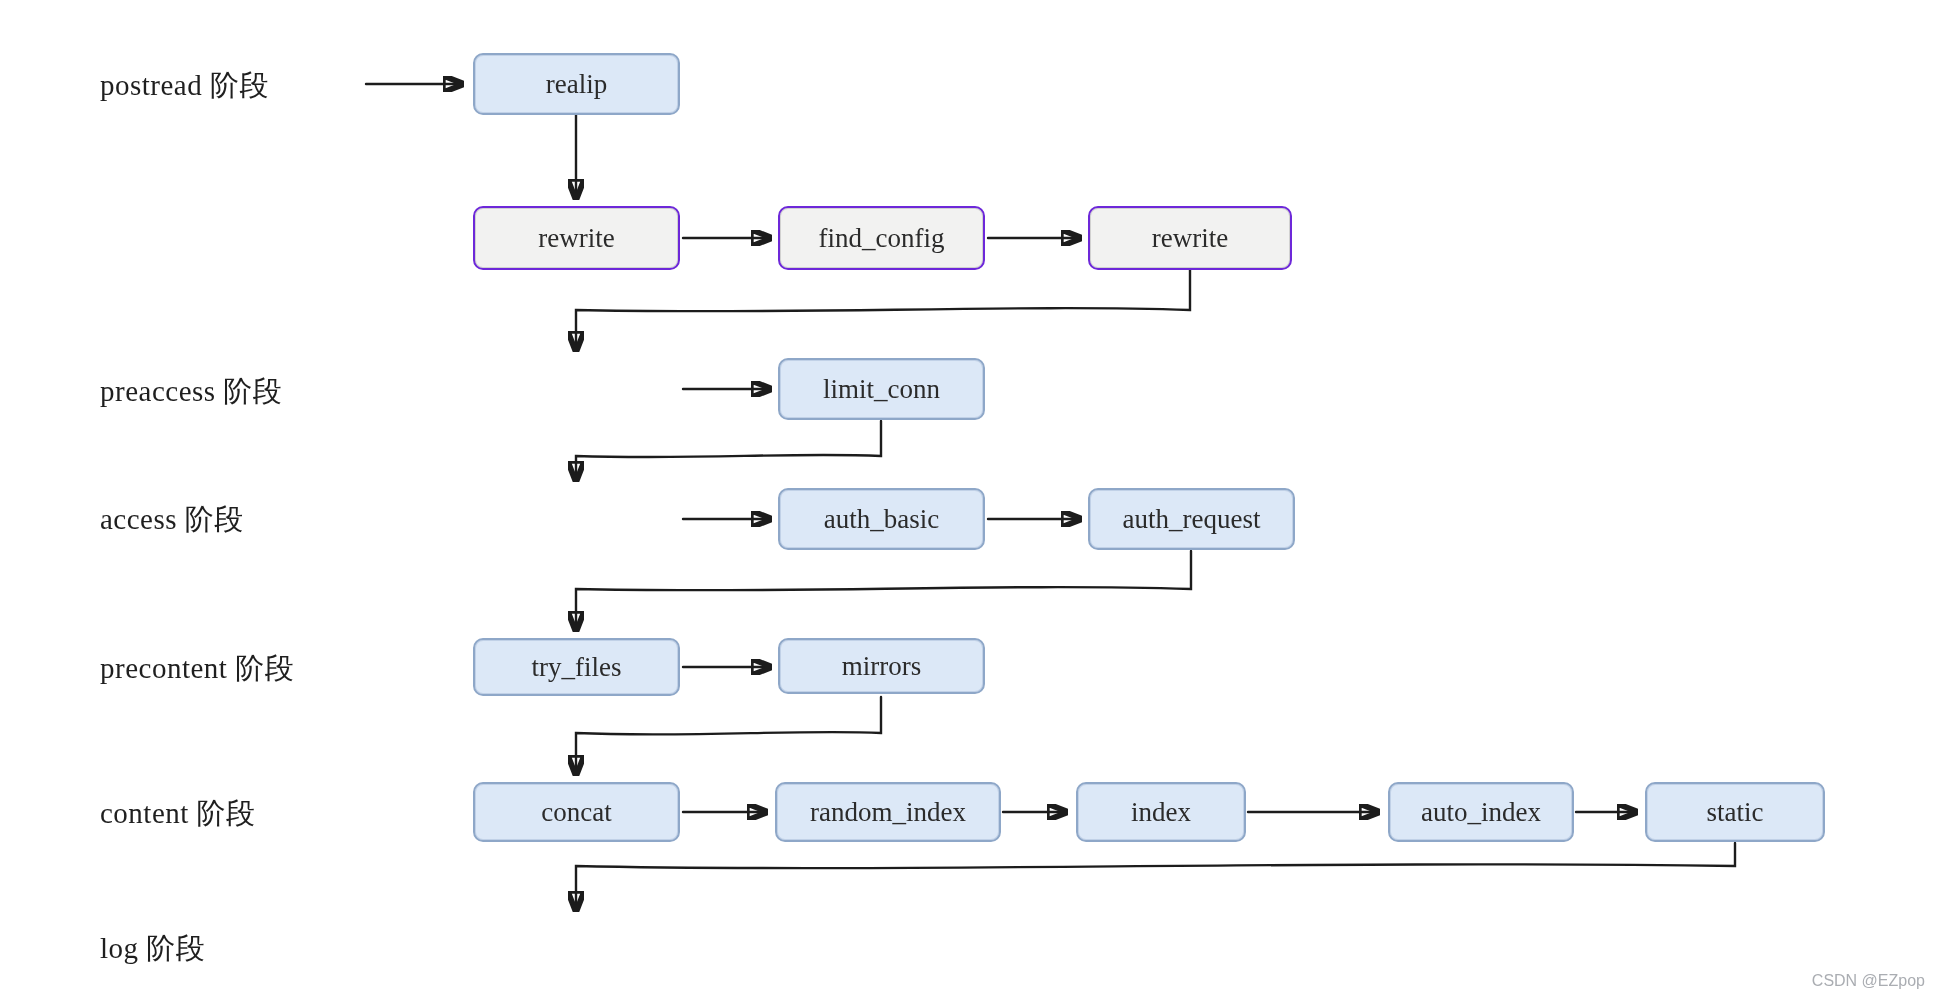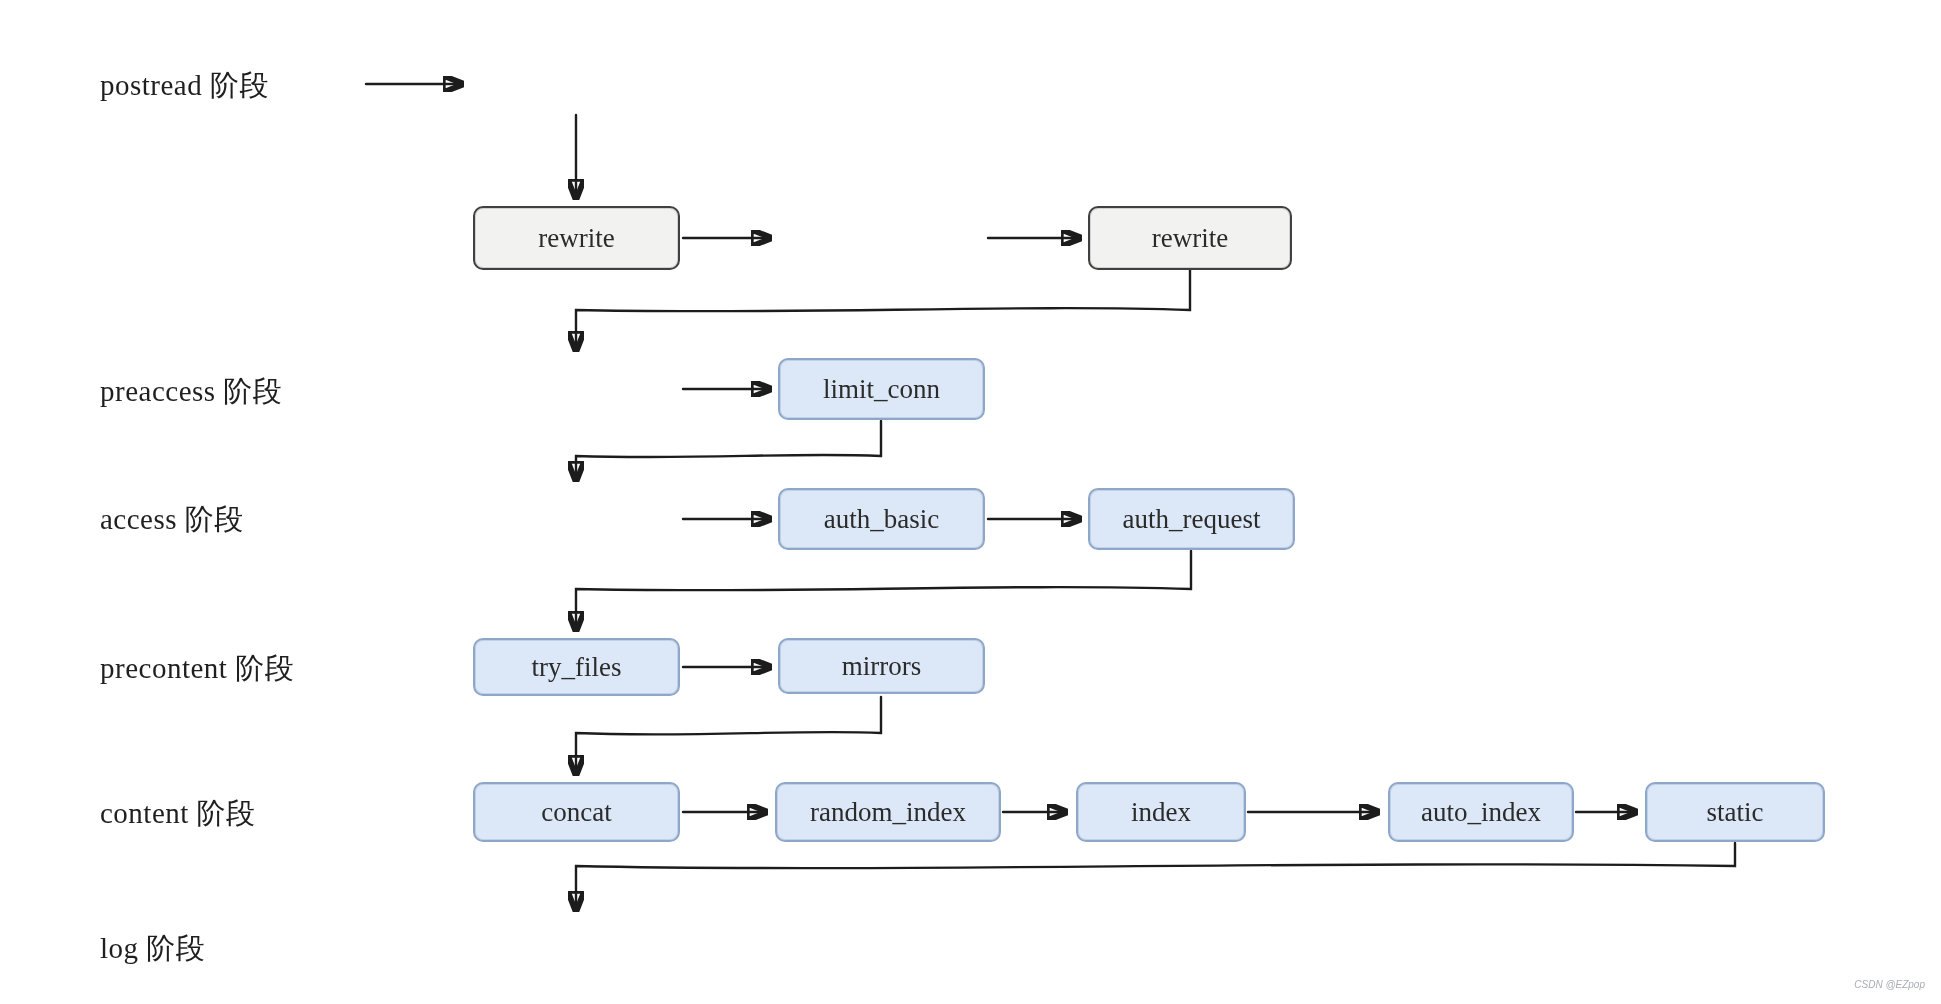--- a/index.html
+++ b/index.html
@@ -26,38 +26,37 @@
     font-size:27px;
     color:#2b2b2b;
   }
   .node.blue{
     background:#dce8f7;
     border:2px solid #8ea7c8;
     box-shadow:inset 0 0 0 1px rgba(142,167,200,.35);
   }
   .node.gray{
     background:#f2f2f1;
-    border:2px solid #404040;
+    border:2px solid #6d28d9;
     box-shadow:inset 0 0 0 1px rgba(110,110,110,.25);
   }
   .node-label{white-space:nowrap;}
   #edges{position:absolute;left:0;top:0;width:1941px;height:1004px;pointer-events:none;}
   #edges path{
     fill:none;
     stroke:#1c1c1c;
     stroke-width:2.4;
     stroke-linecap:round;
   }
   .watermark{
     position:absolute;
     right:16px;bottom:14px;
     font-family:"Liberation Sans","DejaVu Sans",sans-serif;
-    font-size:10px;
+    font-size:16px;
     color:#aaadb2;
-    font-style:italic;
   }
 </style>
 </head>
 <body>
 
 <div id="canvas">
 
   <svg id="edges" width="1941" height="1004" viewBox="0 0 1941 1004" xmlns="http://www.w3.org/2000/svg">
     <defs>
       <marker id="ah" markerWidth="9" markerHeight="7" refX="8" refY="3.5" orient="auto">
@@ -83,23 +82,29 @@
     <path marker-end="url(#ah)" d="M1735,843 L1735,866 C1300,860 900,873 576,866 L576,910"></path>
   </svg>
 
   <div class="phase-label" style="top:66px">postread 阶段</div>
   <div class="phase-label" style="top:372px">preaccess 阶段</div>
   <div class="phase-label" style="top:500px">access 阶段</div>
   <div class="phase-label" style="top:649px">precontent 阶段</div>
   <div class="phase-label" style="top:794px">content 阶段</div>
   <div class="phase-label" style="top:929px">log 阶段</div>
 
+  <div class="node blue" style="left:473px;top:53px;width:207px;height:62px">
+    <span class="node-label">realip</span>
+  </div>
 
   <div class="node gray" style="left:473px;top:206px;width:207px;height:64px">
     <span class="node-label">rewrite</span>
+  </div>
+  <div class="node gray" style="left:778px;top:206px;width:207px;height:64px">
+    <span class="node-label">find_config</span>
   </div>
   <div class="node gray" style="left:1088px;top:206px;width:204px;height:64px">
     <span class="node-label">rewrite</span>
   </div>
 
   <div class="node blue" style="left:778px;top:358px;width:207px;height:62px">
     <span class="node-label">limit_conn</span>
   </div>
 
   <div class="node blue" style="left:778px;top:488px;width:207px;height:62px">

